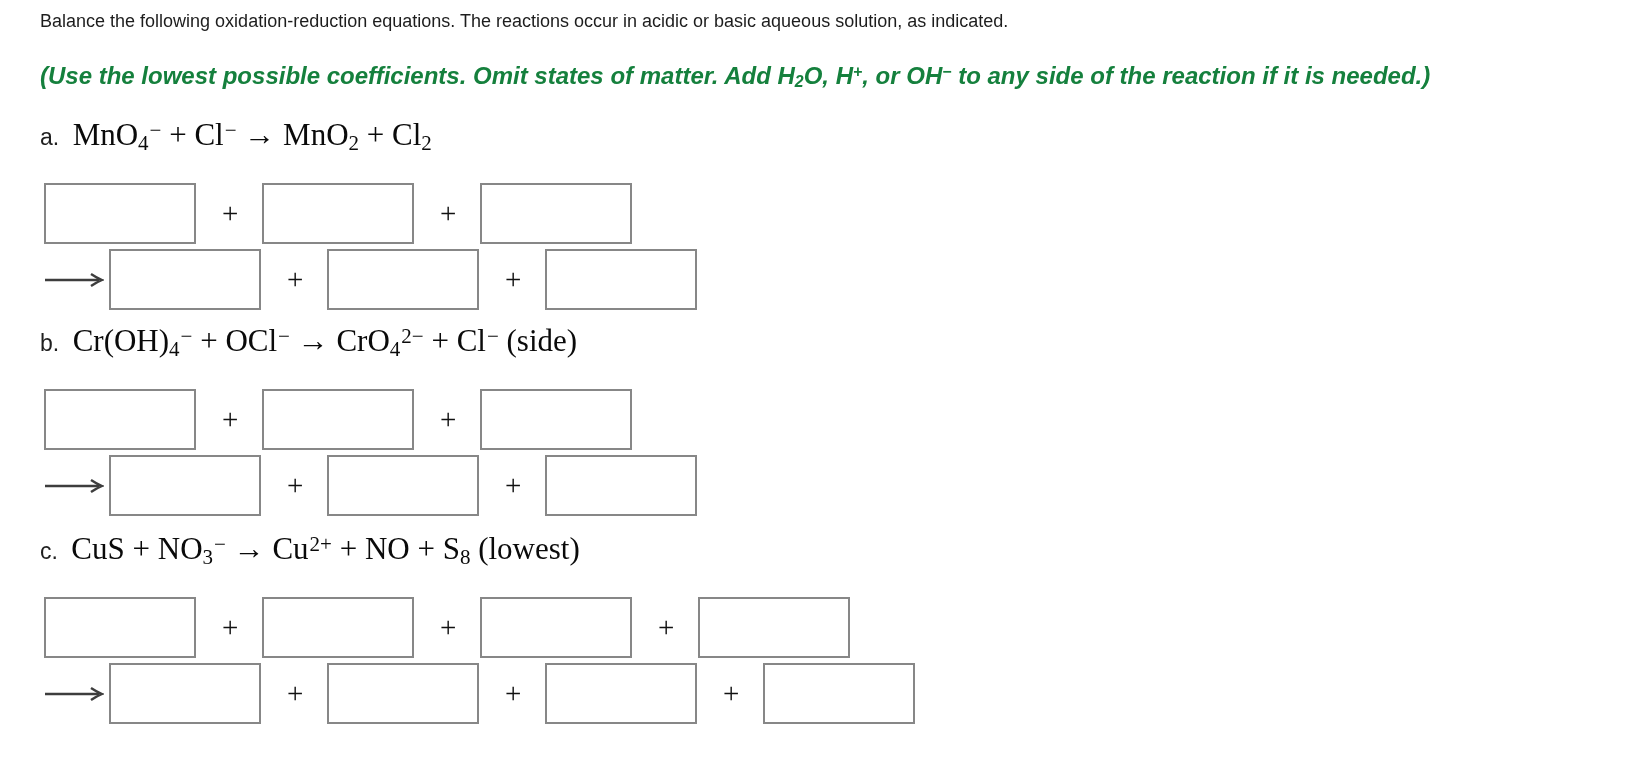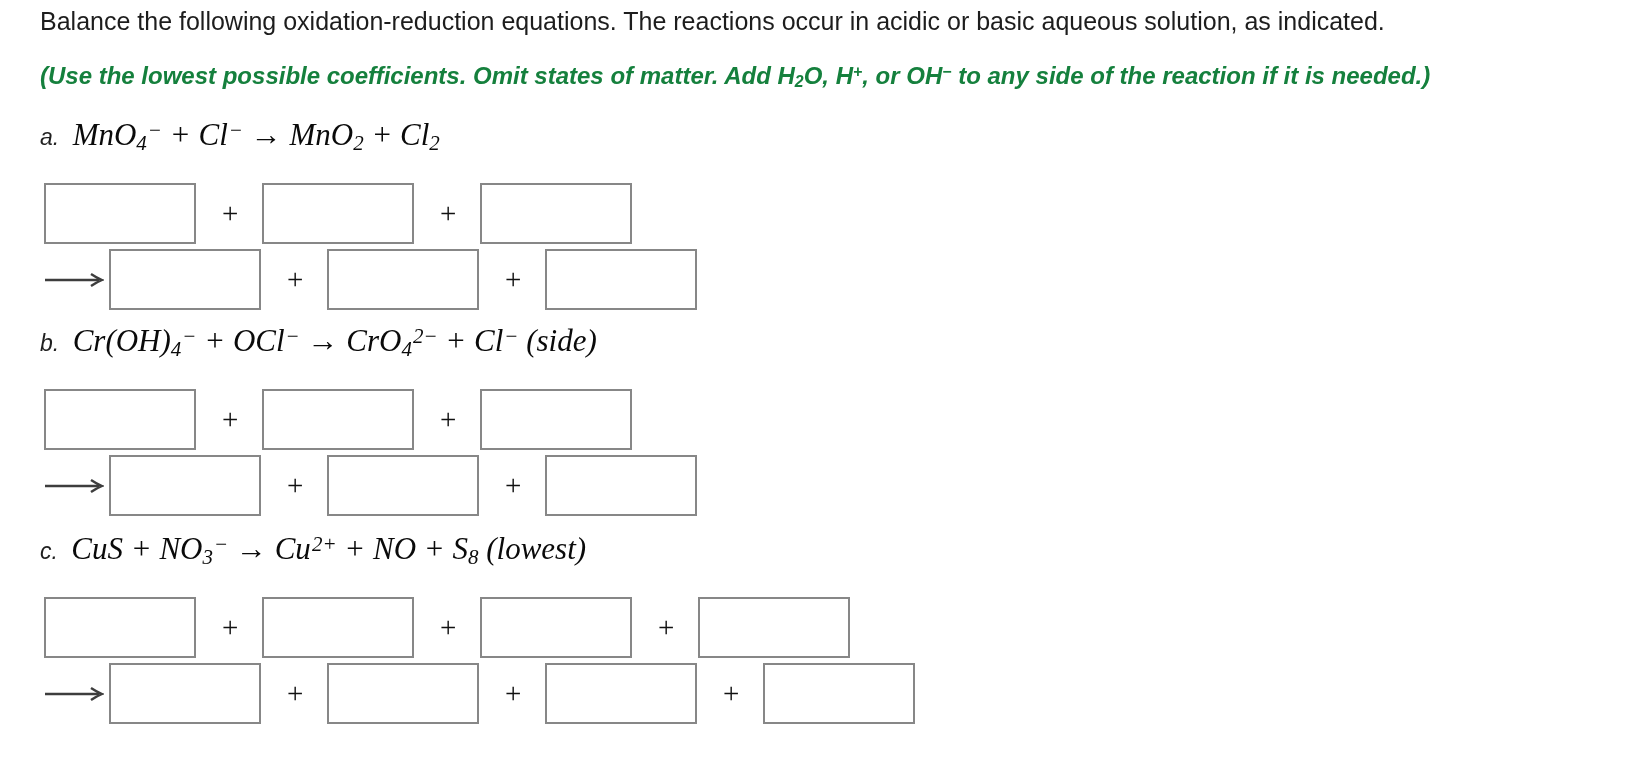--- a/index.html
+++ b/index.html
@@ -5,40 +5,40 @@
   html,body{margin:0;padding:0;}
   body{
     width:1626px;height:758px;
     background:#ffffff;
     position:relative;
     overflow:hidden;
     font-family:"Liberation Sans", sans-serif;
   }
   .title{
     position:absolute;left:40px;top:6px;
-    font-size:25px;line-height:30px;
+    font-size:18px;line-height:30px;
     color:#1d1d1d;white-space:nowrap;
   }
   .instructions{
     position:absolute;left:40px;top:61px;
     font-size:24px;line-height:30px;
     font-weight:bold;font-style:italic;
     color:#15803d;white-space:nowrap;
   }
   .instructions sub{font-size:0.66em;line-height:0;vertical-align:-0.18em;}
   .instructions sup{font-size:0.66em;line-height:0;vertical-align:0.42em;}
 
   .section{position:absolute;left:0;width:1626px;}
   .section-a{top:117px;}
   .section-b{top:323px;}
   .section-c{top:531px;}
 
   .eq-line{
     position:absolute;left:40px;top:0;
-    white-space:nowrap;height:52px;font-style:italic;
+    white-space:nowrap;height:52px;
   }
   .eq-label{
     font-size:23px;color:#1f1f1f;
     margin-right:9px;
     font-family:"Liberation Sans", sans-serif;
   }
   .eq{
     font-family:"Liberation Serif","DejaVu Serif",serif;
     font-size:31px;color:#0a0a0a;
   }

